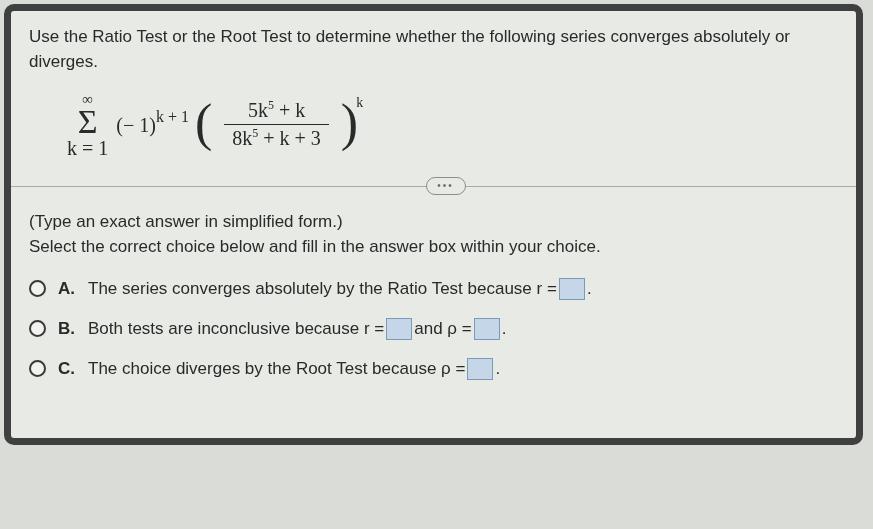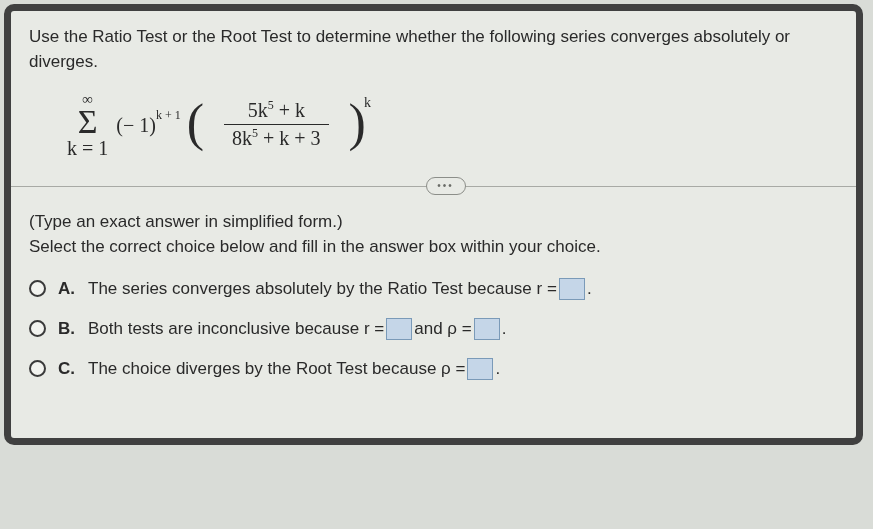--- a/index.html
+++ b/index.html
@@ -26,23 +26,23 @@
       display: flex;
       align-items: center;
       font-family: "Times New Roman", serif;
       font-size: 20px;
     }
     .sigma-group { display: inline-flex; flex-direction: column; align-items: center; margin-right: 8px; }
     .sigma-top { font-size: 15px; line-height: 1; }
     .sigma-sym { font-size: 34px; line-height: 0.9; }
     .sigma-bot { font-size: 20px; line-height: 1; }
     .term1 { margin-right: 6px; display:inline-flex; align-items:flex-start;}
-    .term1 .exp { font-size: 12px; position: relative; top: -6px; }
+    .term1 .exp { font-size: 16px; position: relative; top: -6px; }
     .paren { font-size: 52px; line-height: 0; position: relative; top: -2px; font-weight: 100;}
-    .frac { display: inline-flex; flex-direction: column; align-items: center; margin: 0 20px; position:relative; top:-1px;}
+    .frac { display: inline-flex; flex-direction: column; align-items: center; margin: 0 12px; position:relative; top:-1px;}
     .frac .num, .frac .den { padding: 2px 8px; white-space: nowrap; }
     .frac .bar { width: 100%; border-top: 1.5px solid #2a2a2a; }
     .sup5 { font-size: 12px; position: relative; top: -8px; }
     .outer-k { font-size: 14px; position: relative; top: -22px; left: -2px;}
     .divider-row { position: relative; margin: 0 -18px 22px -18px; }
     .hr { border: none; border-top: 1.5px solid #a8aaa5; }
     .dots-pill {
       position: absolute; left: 50%; top: -9px; transform: translateX(-8px);
       background: #e8eae5; border: 1.4px solid #8c8e89; border-radius: 10px;
       width: 40px; height: 18px; display:flex; align-items:center; justify-content:center;

